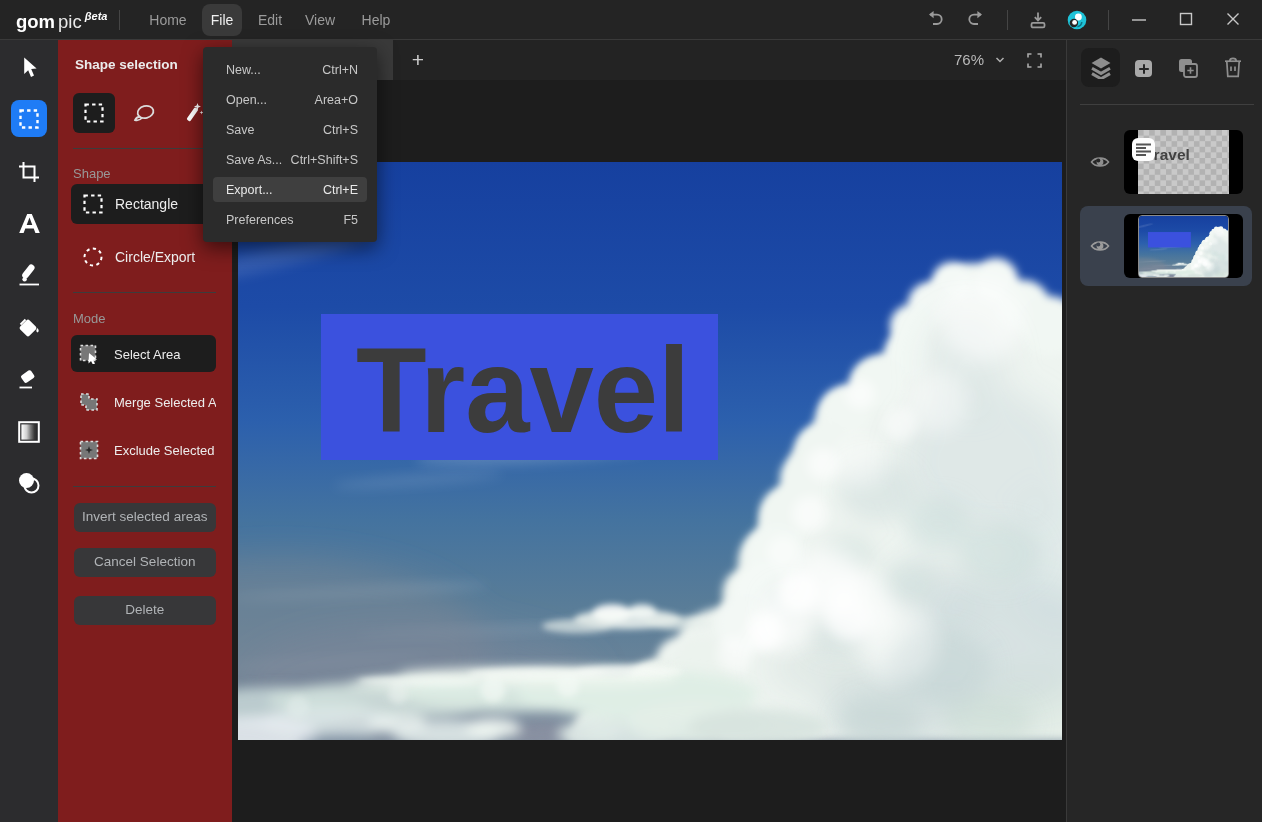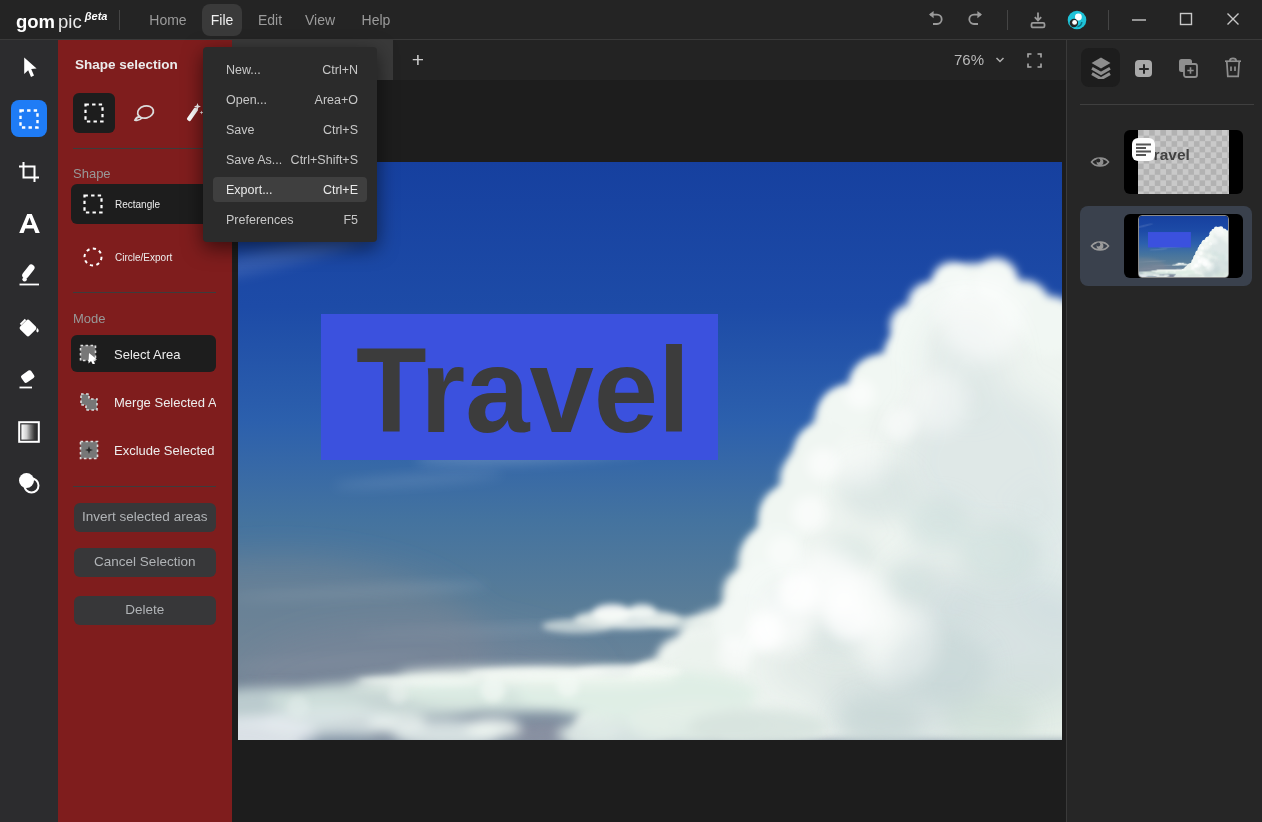--- a/index.html
+++ b/index.html
@@ -15,21 +15,21 @@
   #filebtn { left:202px; top:4px; width:40px; height:32px; background:#3a3a3a; border-radius:8px;
     color:#f0f0f0; font-size:14px; line-height:32px; text-align:center; }
   #toolbar { left:0; top:40px; width:58px; height:782px; background:#2c2c2e; }
   .tool { position:absolute; left:29px; transform:translate(-50%,-50%); }
   #tool-rect { left:11px; top:60px; width:36px; height:37px; background:#1f7cf6; border-radius:8px; transform:none; }
   #lpanel { left:58px; top:40px; width:174px; height:782px; background:#7f1d1d; }
   .ptitle { left:17px; top:17px; white-space:nowrap; color:#ececec; font-size:13.5px; font-weight:bold; }
   .sel-ind { background:#1d1d1d; border-radius:6px; }
   .psep { left:15px; width:143px; height:1px; background:#3c3c3c; }
   .plabel { left:15px; color:#989898; font-size:13px; }
-  .prow { left:13px; width:145px; height:40px; color:#ededed; font-size:10px; }
+  .prow { left:13px; width:145px; height:40px; color:#ededed; font-size:14px; }
   .prow .txt { position:absolute; left:44px; top:50%; transform:translateY(-50%); white-space:nowrap; }
   .prow .ic { position:absolute; left:22px; top:50%; transform:translate(-50%,-50%); }
   .mrow { left:13px; width:145px; height:37px; color:#ededed; font-size:13px; overflow:hidden; }
   .mrow .txt { position:absolute; left:43px; top:50%; transform:translateY(-50%); white-space:nowrap; }
   .mrow .ic { position:absolute; left:18px; top:50%; transform:translate(-50%,-50%); }
   .pbtn { left:16px; width:141.5px; height:28.5px; background:#373739; border-radius:6px;
     color:#b0b3b6; font-size:13.5px; text-align:center; line-height:28.5px; }
   #tabbar { left:232px; top:40px; width:834px; height:40px; background:#232323; }
   #tab { left:0; top:0; width:161px; height:40px; background:#3a3a3a; }
   #plus { left:166px; top:0; width:40px; height:40px; color:#cccccc; font-size:21px; line-height:40px; text-align:center; }

